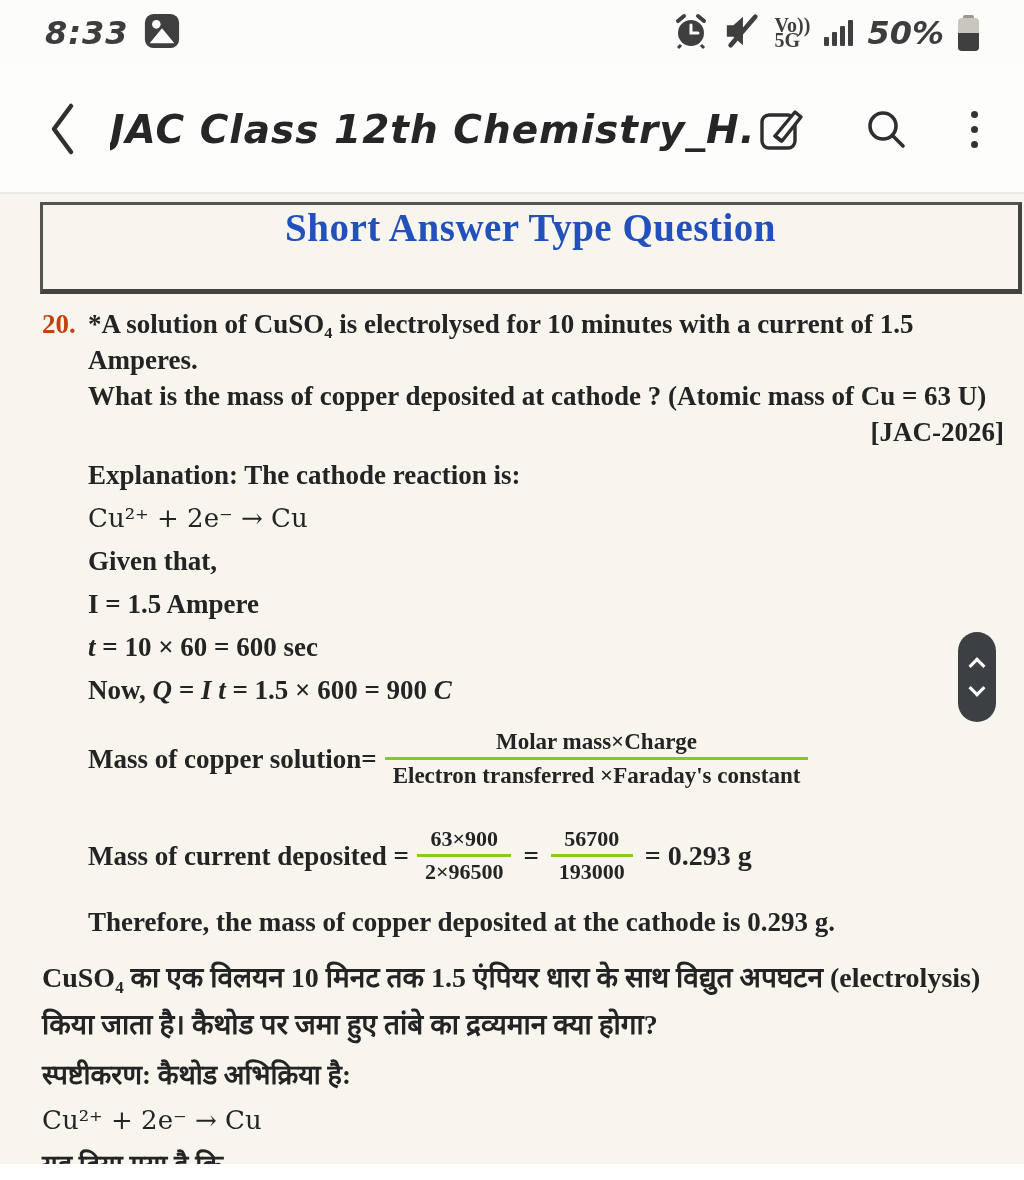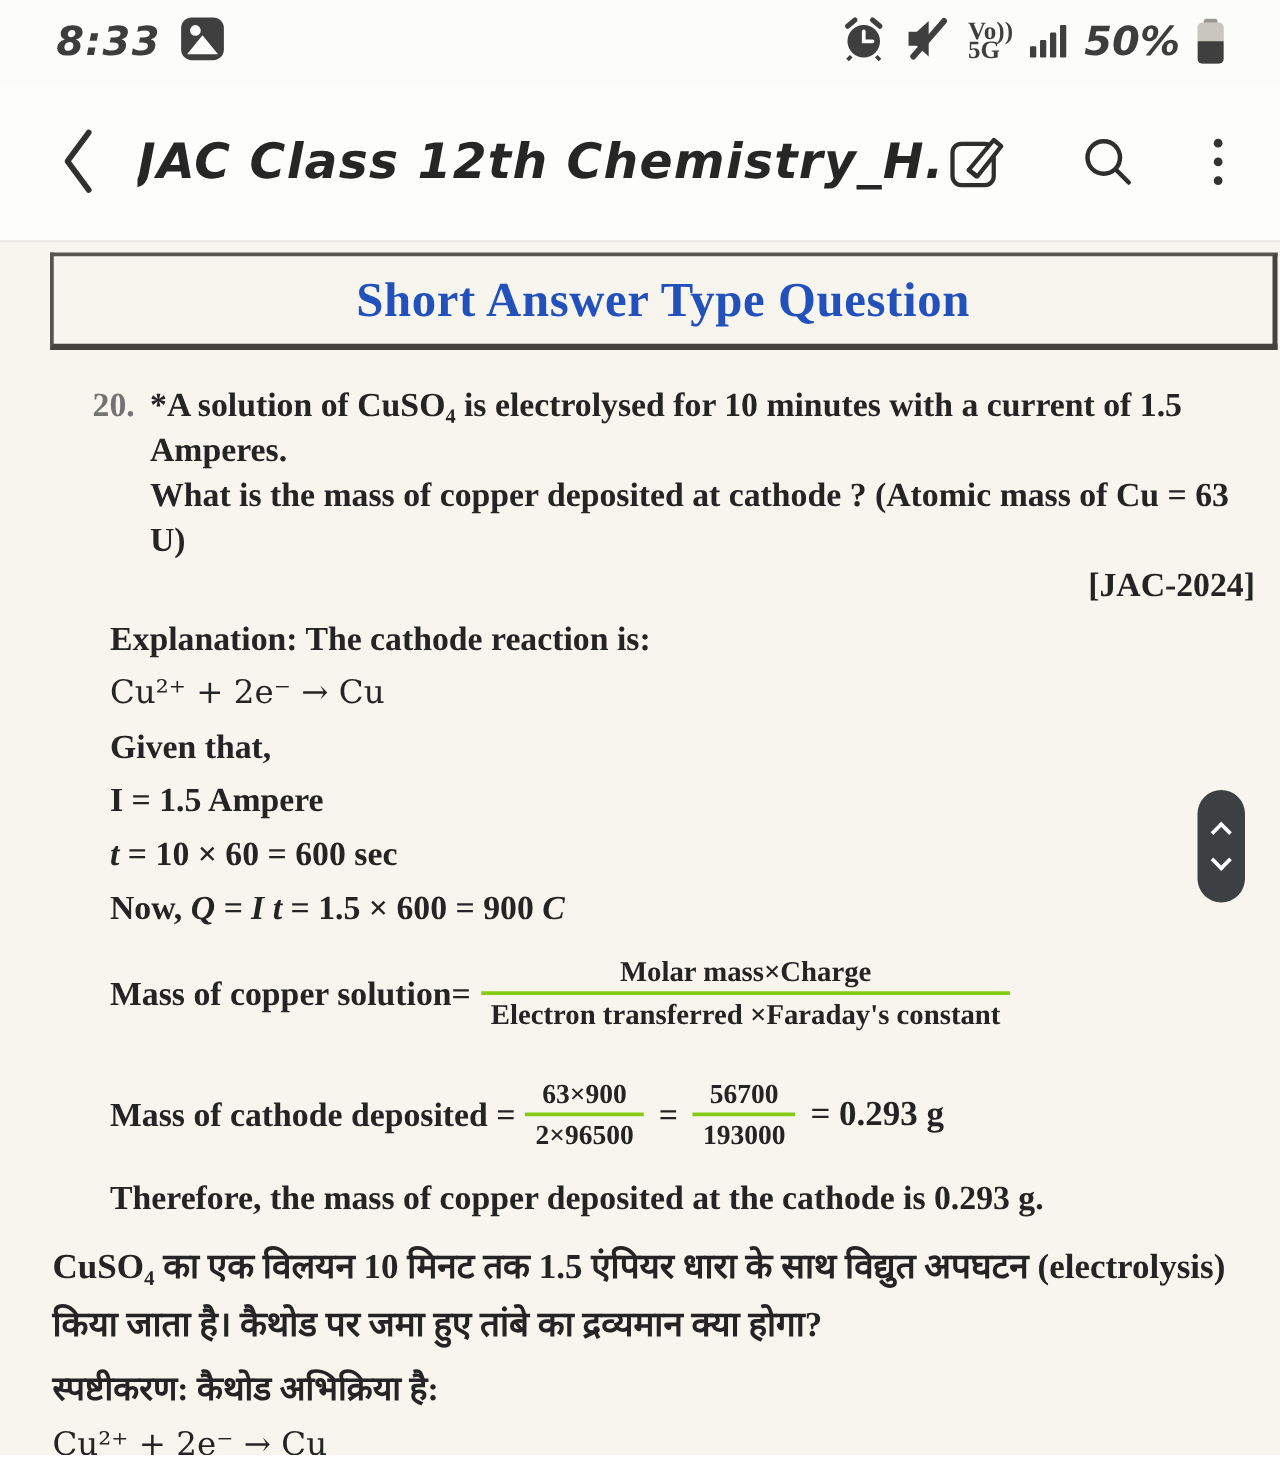--- a/index.html
+++ b/index.html
@@ -48,30 +48,30 @@
     white-space:nowrap; overflow:hidden;
   }
   .hdr-actions { margin-left:auto; display:flex; align-items:center; gap:58px; }
   .icon-btn { display:flex; align-items:center; justify-content:center; cursor:pointer; }
   .menu-dots { display:flex; flex-direction:column; gap:8px; padding:4px; }
   .menu-dots i { width:7px; height:7px; border-radius:50%; background:#333; }
 
   
   .doc { position:absolute; top:194px; left:0; right:0; bottom:0; background:#f8f5ef; }
   .section-box {
-    position:absolute; top:8px; left:40px; right:2px; height:78px;
+    position:absolute; top:8px; left:40px; right:2px; height:92px;
     border:3px solid #56544f; border-bottom:5px solid #45433f; border-right:4px solid #45433f;
-    display:flex; align-items:center; justify-content:center; background:#f8f5ef;
+    display:flex; align-items:flex-start; justify-content:center; background:#f8f5ef;
   }
   .section-title { font-size:39px; font-weight:700; color:#2351bb; letter-spacing:.5px; }
 
   .content { position:absolute; top:112px; left:42px; right:20px; font-weight:700; font-size:27px; line-height:36px; }
 
   .q-row { display:flex; }
-  .q-num { width:46px; color:#737373; flex:none;margin-left:32px; }
+  .q-num { width:46px; color:#c2410c; flex:none; }
   .q-body { flex:1; }
   .src-tag { text-align:right; margin-top:0px; }
 
   .exp { margin-left:46px; }
   .exp .ln { margin-top:7px; }
   .italic { font-style:italic; }
   .eqn { font-family:"DejaVu Serif","Liberation Serif",serif; font-weight:400; font-size:26px; }
 
   .mass-row { display:flex; align-items:center; margin-top:5px; }
   .frac { display:inline-block; text-align:center; vertical-align:middle; margin:16px 8px; }
@@ -188,21 +188,21 @@
 
   <div class="content">
 
     <div class="q-row">
       <span class="q-num">20.</span>
       <div class="q-body">
         <div>*A solution of CuSO₄ is electrolysed for 10 minutes with a current of 1.5 Amperes.</div>
         <div>What is the mass of copper deposited at cathode ? (Atomic mass of Cu = 63 U)</div>
       </div>
     </div>
-    <div class="src-tag">[JAC-2024]</div>
+    <div class="src-tag">[JAC-2026]</div>
 
     <div class="exp">
       <div class="ln">
         <span>Explanation:</span><span> The cathode reaction is:</span>
       </div>
       <div class="ln eqn">Cu²⁺ + 2e⁻ → Cu</div>
       <div class="ln">Given that,</div>
       <div class="ln">I = 1.5 Ampere</div>
       <div class="ln">
         <span class="italic">t</span><span> = 10 × 60 = 600 sec</span>
@@ -211,21 +211,21 @@
         <span>Now, </span><span class="italic">Q = I t</span><span> = 1.5 × 600 = 900 </span><span class="italic">C</span>
       </div>
       <div class="mass-row">
         <span>Mass of copper solution=</span>
         <span class="frac frac-words">
           <span class="num">Molar mass×Charge</span>
           <span class="den">Electron transferred ×Faraday's constant</span>
         </span>
       </div>
       <div class="mass-row">
-        <span>Mass of cathode deposited =</span>
+        <span>Mass of current deposited =</span>
         <span class="frac frac-nums">
           <span class="num">63×900</span>
           <span class="den">2×96500</span>
         </span>
         <span class="mass-eq">=</span>
         <span class="frac frac-nums">
           <span class="num">56700</span>
           <span class="den">193000</span>
         </span>
         <span class="mass-result">= 0.293 g</span>

